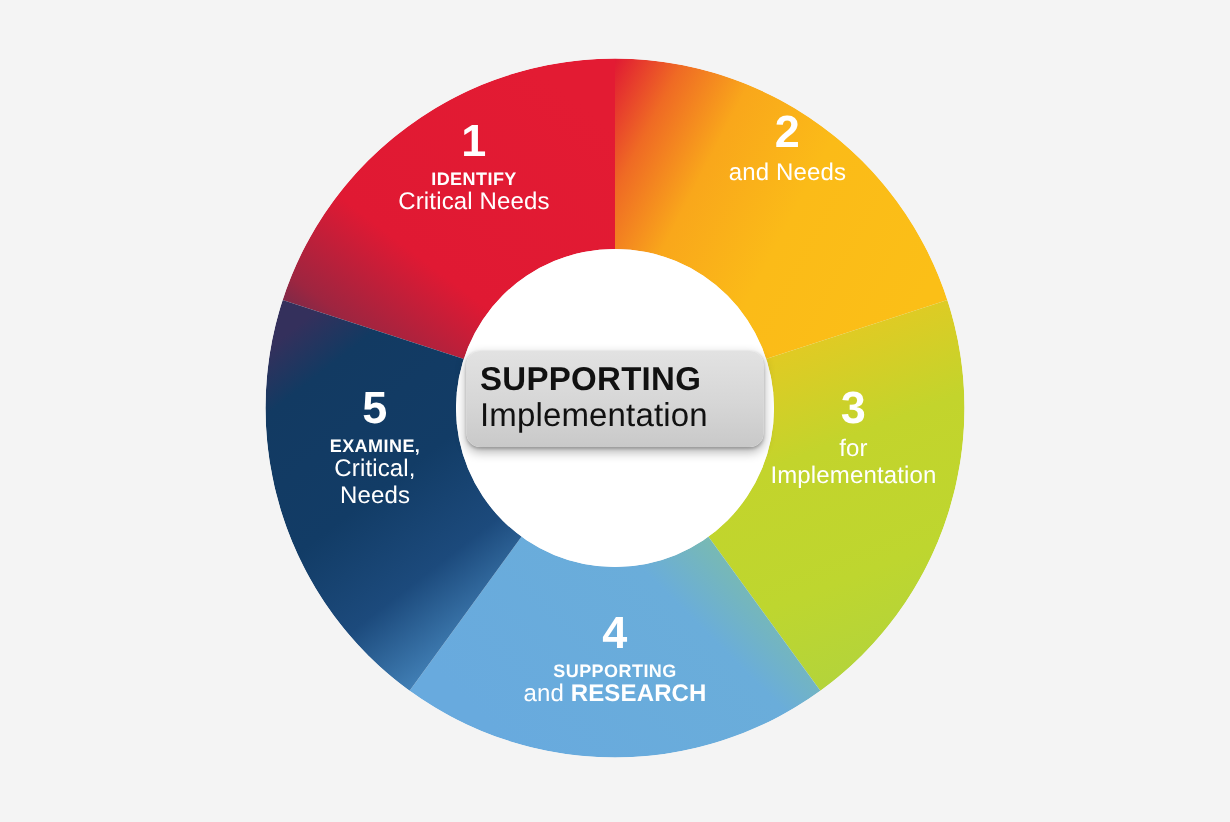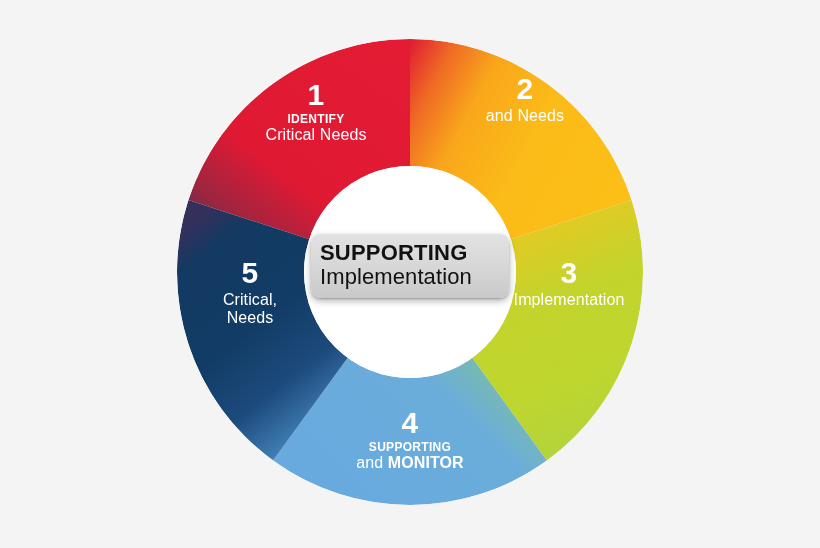--- a/index.html
+++ b/index.html
@@ -183,31 +183,33 @@
     <span class="seg-line">Critical Needs</span>
   </div>
 
   <div class="seg-label" id="label-seg-2">
     <span class="seg-num">2</span>
     <span class="seg-line">and Needs</span>
   </div>
 
   <div class="seg-label" id="label-seg-3">
     <span class="seg-num">3</span>
+    <span class="seg-line">for</span>
     <span class="seg-line">Implementation</span>
   </div>
 
   <div class="seg-label" id="label-seg-4">
     <span class="seg-num">4</span>
     <span class="seg-line strong">SUPPORTING</span>
-    <span class="seg-line"><span>and </span><b>MONITOR</b></span>
+    <span class="seg-line"><span>and </span><b>RESEARCH</b></span>
   </div>
 
   <div class="seg-label" id="label-seg-5">
     <span class="seg-num">5</span>
+    <span class="seg-line strong">EXAMINE,</span>
     <span class="seg-line">Critical,</span>
     <span class="seg-line">Needs</span>
   </div>
 
   <div id="center-hub"></div>
 
   <div id="center-callout">
     <span id="center-title">SUPPORTING</span>
     <span id="center-subtitle">Implementation</span>
   </div>

